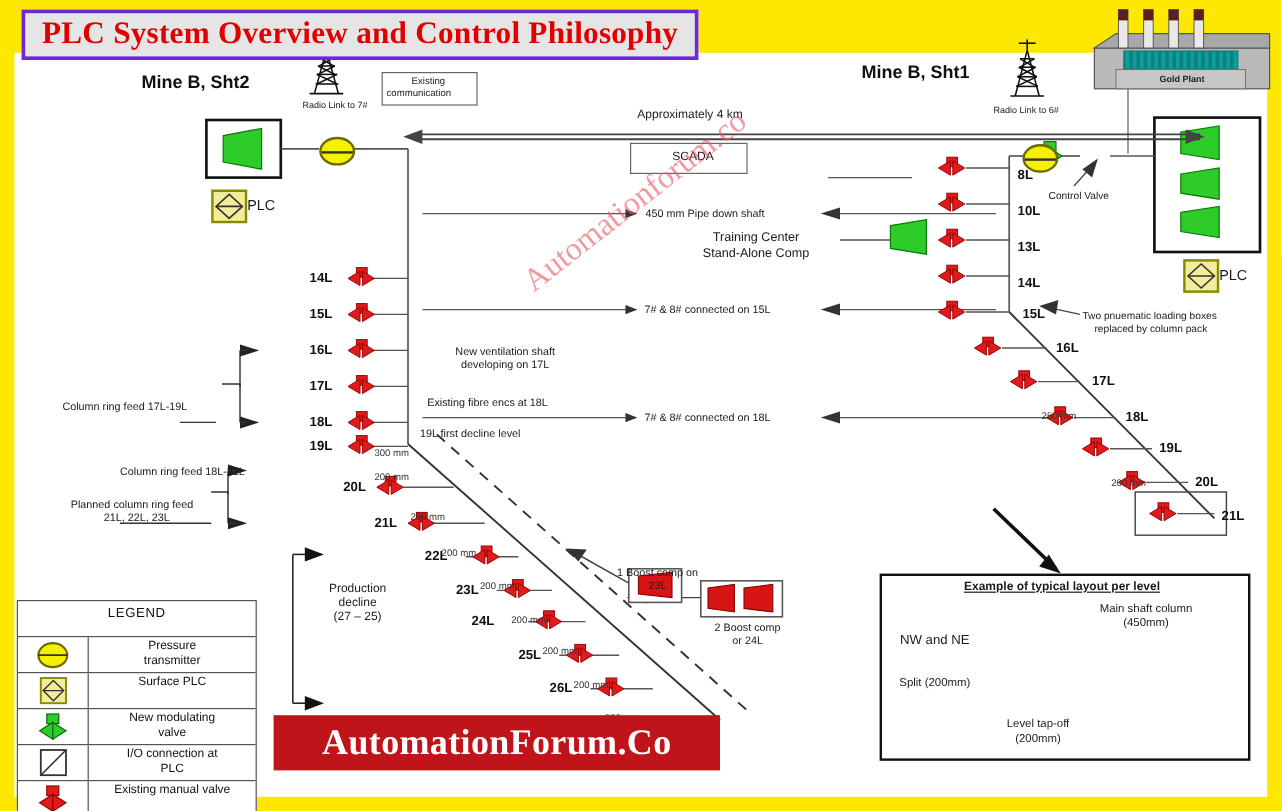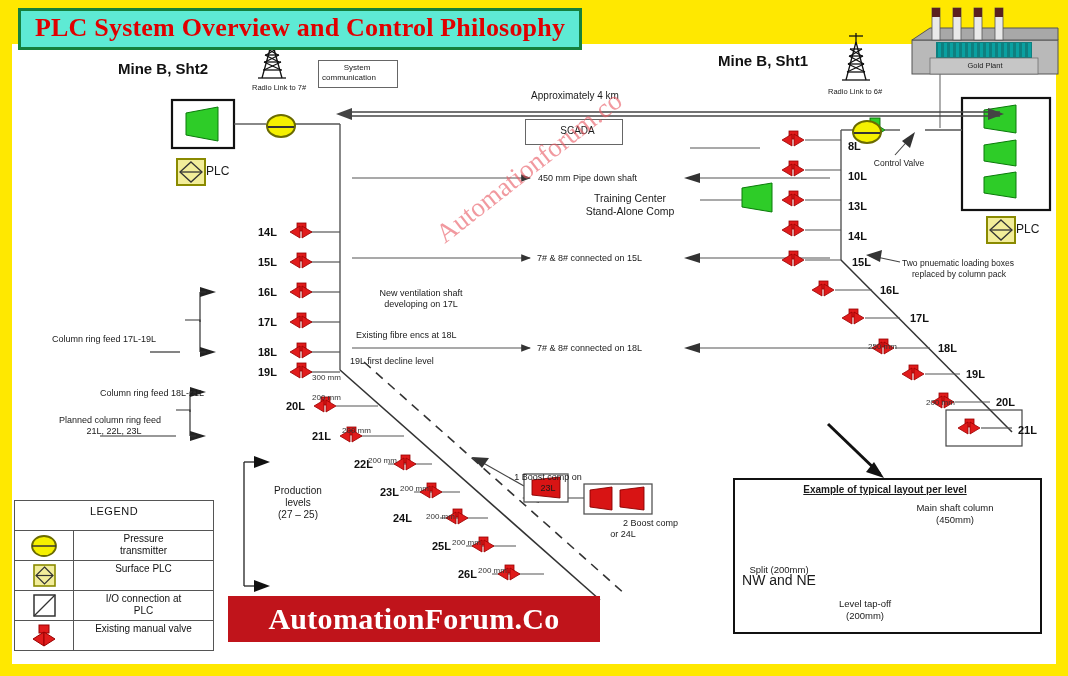--- a/index.html
+++ b/index.html
@@ -12,21 +12,21 @@
 
   
   .canvas{
     position:absolute;left:12px;top:44px;width:1044px;height:620px;
     background:#ffffff;
   }
 
   
   .title-bar{
     position:absolute;left:18px;top:8px;
-    background:#5eead4;border:3px solid #15803d;
+    background:#e5e5e5;border:3px solid #6d28d9;
     padding:2px 14px 4px 14px;
     z-index:40;
   }
   .title-bar span{
     font-family:"Liberation Serif", serif;
     font-weight:bold;font-size:26px;color:#E00000;
     letter-spacing:.2px;white-space:nowrap;
   }
 
   
@@ -462,33 +462,33 @@
 
   <div class="plc" style="left:986px;top:216px;">
     <svg width="26" height="24" style="display:block">
       <polygon points="13,2 24,12 13,22 2,12" fill="none" stroke="#333" stroke-width="1.3"></polygon>
       <line x1="2" y1="12" x2="24" y2="12" stroke="#333" stroke-width="1.3"></line>
     </svg>
   </div>
   <div class="t" style="left:1016px;top:222px;font-size:12px;">PLC</div>
 
   <div class="box" style="left:318px;top:60px;width:78px;height:26px;"></div>
-  <div class="t c" style="left:318px;top:63px;width:78px;font-size:8px;">System</div>
+  <div class="t c" style="left:318px;top:63px;width:78px;font-size:8px;">Existing</div>
   <div class="t c" style="left:318px;top:73px;width:62px;font-size:8px;">communication</div>
 
   <div class="box" style="left:525px;top:119px;width:96px;height:24px;"></div>
   <div class="t c" style="left:521px;top:125px;width:113px;font-size:10px;">SCADA</div>
 
   <div class="hdr t" style="left:118px;top:60px;">Mine B, Sht2</div>
   <div class="hdr t" style="left:718px;top:52px;">Mine B, Sht1</div>
 
   <div class="t" style="left:252px;top:84px;font-size:7.5px;">Radio Link to 7#</div>
   <div class="t" style="left:828px;top:88px;font-size:7.5px;">Radio Link to 6#</div>
   <div class="t c" style="left:505px;top:90px;width:140px;font-size:10px;">Approximately 4 km</div>
-  <div class="t c" style="left:930px;top:62px;width:110px;font-size:7.5px;color:#222;">Gold Plant</div>
+  <div class="t c" style="left:930px;top:62px;width:110px;font-size:7.5px;color:#222;font-weight:bold;">Gold Plant</div>
   <div class="t c" style="left:856px;top:158px;width:86px;font-size:8.5px;">Control Valve</div>
 
   <div class="t" style="left:538px;top:173px;font-size:9px;">450 mm Pipe down shaft</div>
   <div class="t c" style="left:555px;top:192px;width:150px;font-size:10.5px;">Training Center</div>
   <div class="t c" style="left:555px;top:205px;width:150px;font-size:10.5px;">Stand-Alone Comp</div>
   <div class="t" style="left:537px;top:253px;font-size:9px;">7# &amp; 8# connected on 15L</div>
   <div class="t" style="left:537px;top:343px;font-size:9px;">7# &amp; 8# connected on 18L</div>
 
   <div class="t c" style="left:356px;top:288px;width:130px;font-size:9px;">New ventilation shaft</div>
   <div class="t c" style="left:356px;top:299px;width:130px;font-size:9px;">developing on 17L</div>
@@ -497,26 +497,26 @@
 
   <div class="t" style="left:902px;top:258px;font-size:8.5px;">Two pnuematic loading boxes</div>
   <div class="t" style="left:912px;top:269px;font-size:8.5px;">replaced by column pack</div>
 
   <div class="t" style="left:52px;top:334px;font-size:9px;">Column ring feed 17L-19L</div>
   <div class="t" style="left:100px;top:388px;font-size:9px;">Column ring feed 18L-21L</div>
   <div class="t c" style="left:40px;top:415px;width:140px;font-size:9px;">Planned column ring feed</div>
   <div class="t c" style="left:44px;top:426px;width:140px;font-size:9px;">21L, 22L, 23L</div>
 
   <div class="t c" style="left:258px;top:485px;width:80px;font-size:10px;">Production</div>
-  <div class="t c" style="left:258px;top:497px;width:80px;font-size:10px;">levels</div>
+  <div class="t c" style="left:258px;top:497px;width:80px;font-size:10px;">decline</div>
   <div class="t c" style="left:258px;top:509px;width:80px;font-size:10px;">(27 – 25)</div>
 
   <div class="t c" style="left:492px;top:472px;width:112px;font-size:9px;">1 Boost comp on</div>
   <div class="t c" style="left:492px;top:483px;width:112px;font-size:9px;">23L</div>
-  <div class="t c" style="left:568px;top:518px;width:110px;font-size:9px;text-align:right;">2 Boost comp</div>
+  <div class="t c" style="left:568px;top:518px;width:110px;font-size:9px;">2 Boost comp</div>
   <div class="t c" style="left:568px;top:529px;width:110px;font-size:9px;">or 24L</div>
 
   <div class="lvl t" style="left:258px;top:226px;">14L</div>
   <div class="lvl t" style="left:258px;top:256px;">15L</div>
   <div class="lvl t" style="left:258px;top:286px;">16L</div>
   <div class="lvl t" style="left:258px;top:316px;">17L</div>
   <div class="lvl t" style="left:258px;top:346px;">18L</div>
   <div class="lvl t" style="left:258px;top:366px;">19L</div>
   <div class="lvl t" style="left:286px;top:400px;">20L</div>
   <div class="lvl t" style="left:312px;top:430px;">21L</div>
@@ -548,21 +548,21 @@
   <div class="lvl t" style="left:996px;top:396px;">20L</div>
   <div class="lvl t" style="left:1018px;top:424px;">21L</div>
 
   <div class="sz t" style="left:868px;top:322px;">250 mm</div>
   <div class="sz t" style="left:926px;top:378px;">200 mm</div>
 
   <div class="detail"></div>
   <div class="t c duline" style="left:745px;top:484px;width:280px;">Example of typical layout per level</div>
   <div class="t c" style="left:890px;top:502px;width:130px;font-size:9.5px;">Main shaft column</div>
   <div class="t c" style="left:890px;top:514px;width:130px;font-size:9.5px;">(450mm)</div>
-  <div class="t c" style="left:735px;top:572px;width:88px;font-size:14px;">NW and NE</div>
+  <div class="t c" style="left:735px;top:528px;width:88px;font-size:11px;">NW and NE</div>
   <div class="t c" style="left:735px;top:564px;width:88px;font-size:9.5px;">Split (200mm)</div>
   <div class="t c" style="left:810px;top:598px;width:110px;font-size:9.5px;">Level tap-off</div>
   <div class="t c" style="left:810px;top:610px;width:110px;font-size:9.5px;">(200mm)</div>
 
   <div class="legend">
     <div class="lrow">
       <div class="lhead" style="flex:1">LEGEND</div>
     </div>
 
     <div class="lrow">
@@ -582,20 +582,33 @@
       <div class="lsym">
         <svg width="58" height="29" style="display:block">
           <rect x="19" y="4" width="21" height="21" fill="#F2ED9A" stroke="#8a8a00" stroke-width="1.6"></rect>
           <polygon points="29.5,6 38,14.5 29.5,23 21,14.5" fill="none" stroke="#333" stroke-width="1.2"></polygon>
           <line x1="21" y1="14.5" x2="38" y2="14.5" stroke="#333" stroke-width="1.2"></line>
         </svg>
       </div>
       <div class="ltxt">Surface PLC</div>
     </div>
 
+    <div class="lrow">
+      <div class="lsym">
+        <svg width="58" height="29" style="display:block">
+          <rect x="24" y="4" width="10" height="8" fill="#2ECC28" stroke="#0a6a0a" stroke-width="1"></rect>
+          <polygon points="18,18 29,11 29,25" fill="#2ECC28" stroke="#0a6a0a" stroke-width="1"></polygon>
+          <polygon points="40,18 29,11 29,25" fill="#2ECC28" stroke="#0a6a0a" stroke-width="1"></polygon>
+        </svg>
+      </div>
+      <div class="ltxt">
+        <div><span>New modulating</span><br>
+        <span>valve</span></div>
+      </div>
+    </div>
 
     <div class="lrow">
       <div class="lsym">
         <svg width="58" height="29" style="display:block">
           <rect x="19" y="4" width="21" height="21" fill="#fff" stroke="#333" stroke-width="1.5"></rect>
           <line x1="19" y1="25" x2="40" y2="4" stroke="#333" stroke-width="1.3"></line>
         </svg>
       </div>
       <div class="ltxt">
         <div><span>I/O connection at</span><br>

